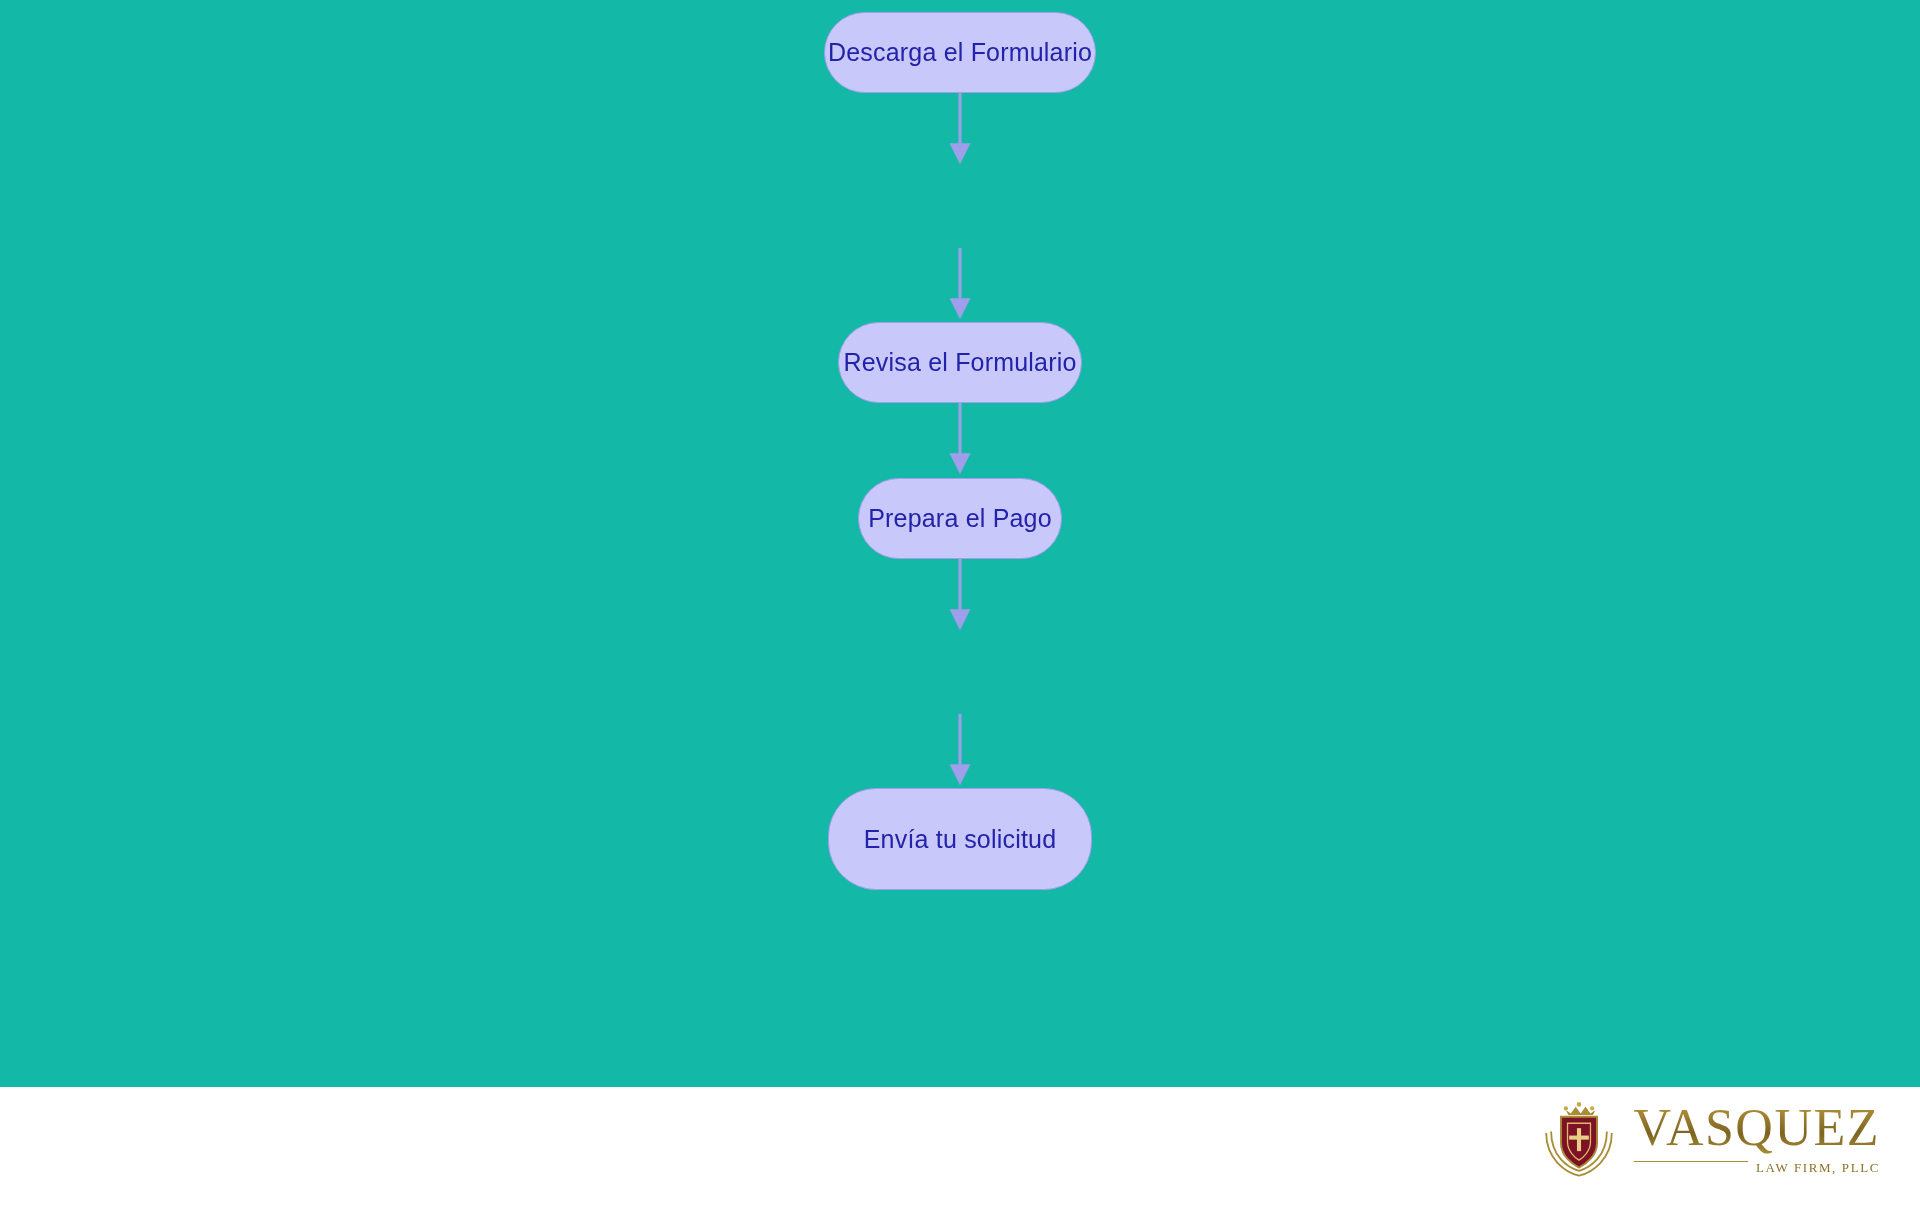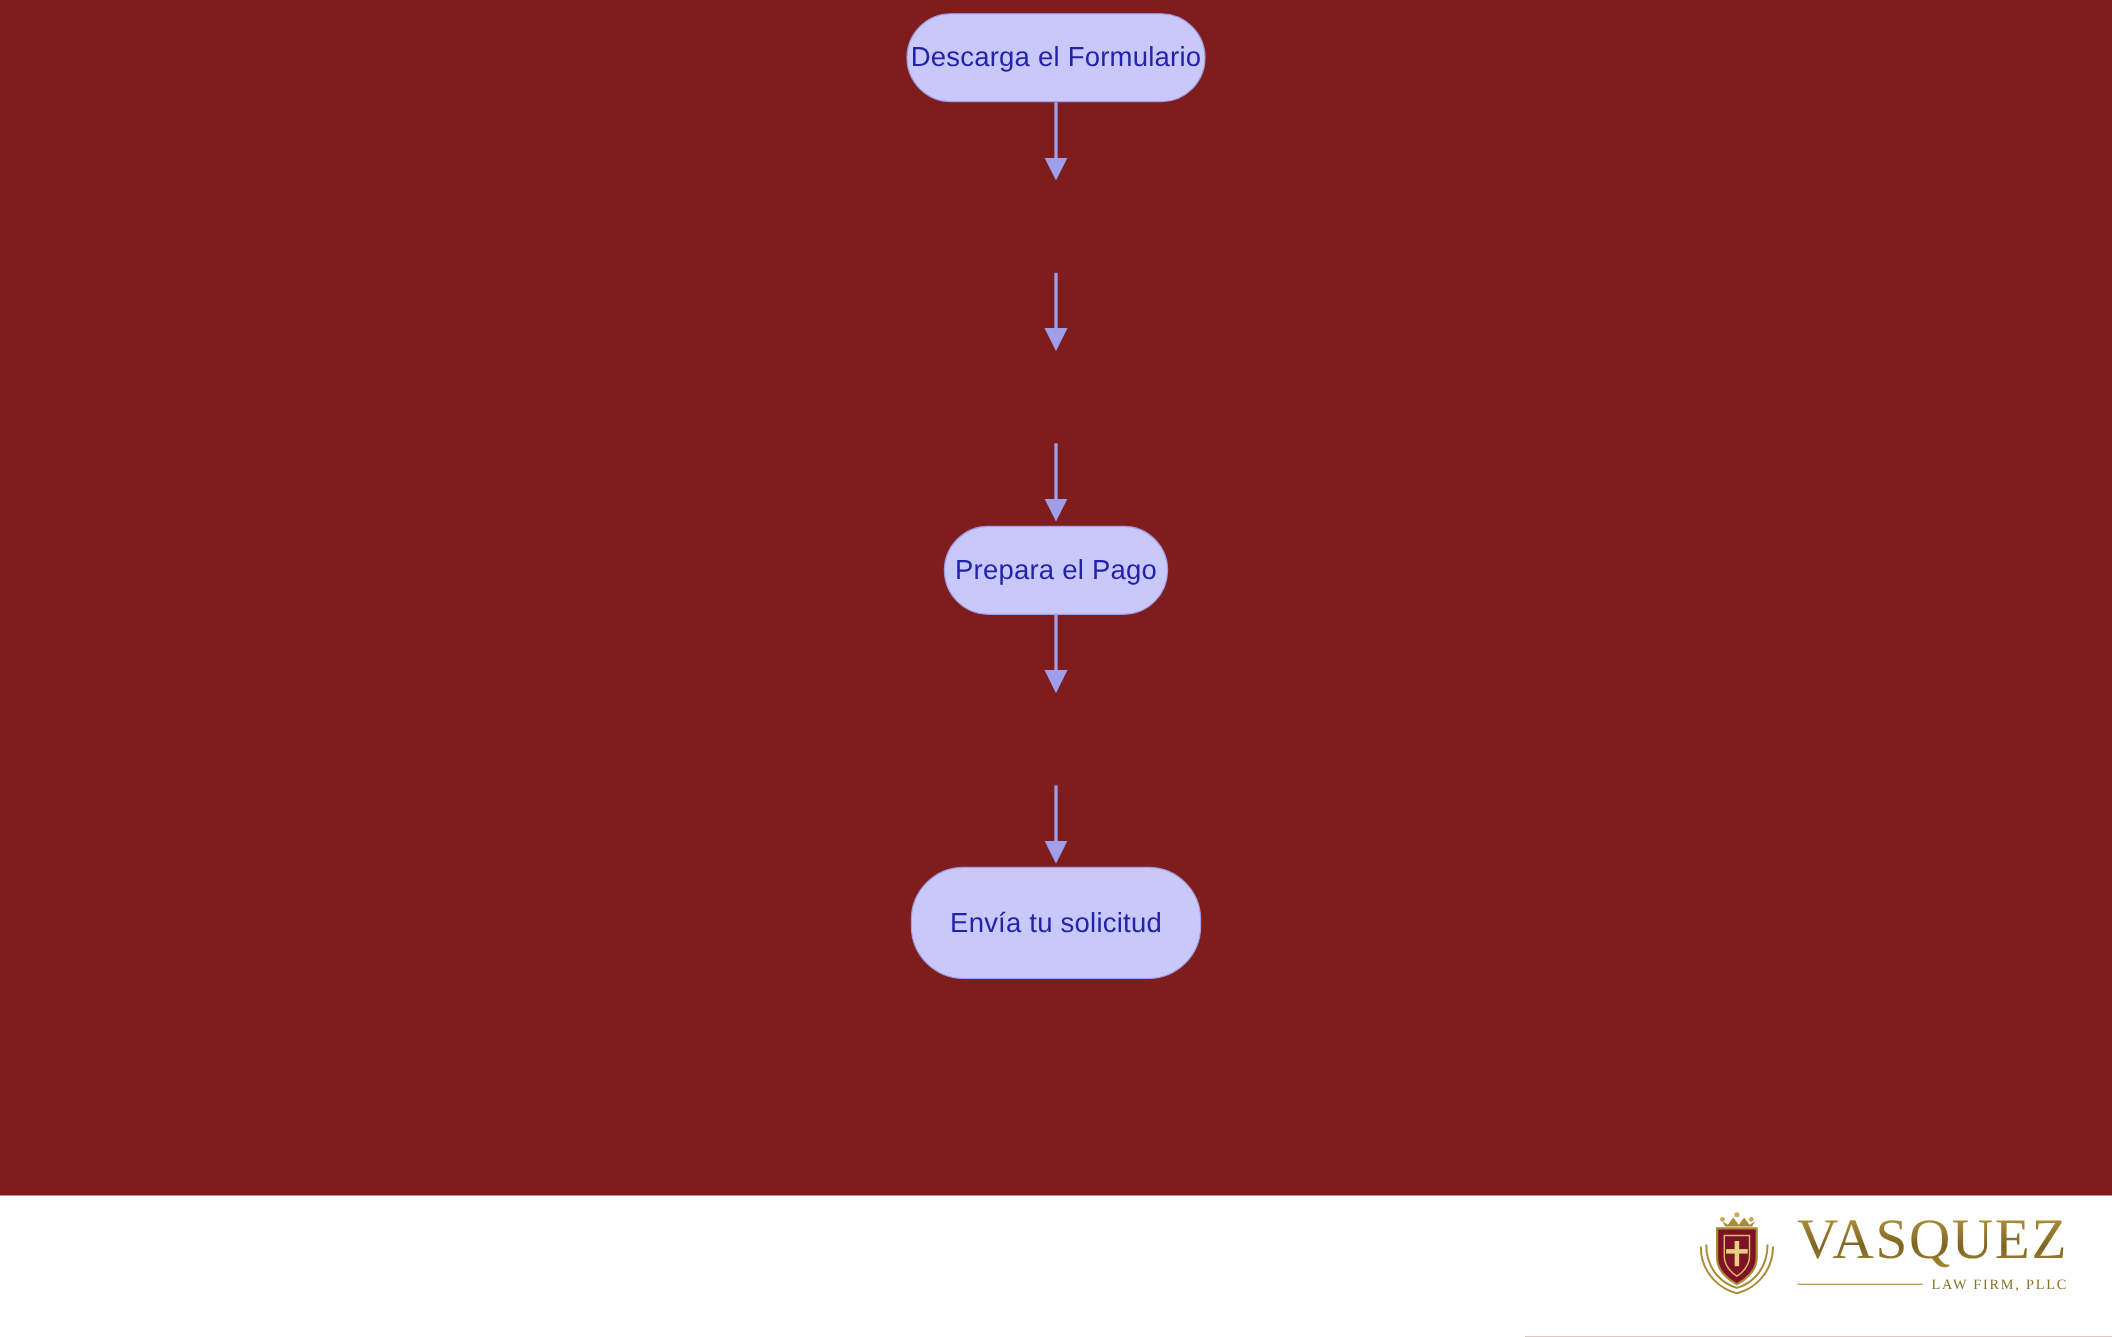--- a/index.html
+++ b/index.html
@@ -17,21 +17,21 @@
     position: relative;
     width: 1920px;
     height: 1215px;
   }
   .flow-area {
     position: absolute;
     left: 0;
     top: 0;
     width: 1920px;
     height: 1087px;
-    background: #7f1d1d;
+    background: #14b8a6;
     text-align: right;
   }
   .footer-area {
     position: absolute;
     left: 0;
     top: 1087px;
     width: 1920px;
     height: 128px;
     background: #ffffff;
   }
@@ -89,21 +89,20 @@
     font-size: 52px;
     letter-spacing: 1.5px;
     color: #8a7327;
     background: linear-gradient(180deg, #b9973f 0%, #7d6420 60%, #a98c36 100%);
     -webkit-background-clip: text;
     background-clip: text;
     -webkit-text-fill-color: transparent;
   }
   .logo-sub-row {
     display: flex;
-    align-items: center;
     gap: 8px;
     margin-top: 7px;
     width: 100%;
   }
   .logo-rule {
     height: 1px;
     background: #a98c36;
     flex: 1 1 auto;
     min-width: 14px;
   }
@@ -134,20 +133,23 @@
         <line x1="960" y1="403" x2="960" y2="470"></line>
         <line x1="960" y1="559" x2="960" y2="626"></line>
         <line x1="960" y1="714" x2="960" y2="781"></line>
       </g>
     </svg>
 
     <div class="nodes">
       <div class="node" style="left:960px; top:12px; width:272px; height:81px;">
         <span>Descarga el Formulario</span>
       </div>
+      <div class="node" style="left:960px; top:322px; width:244px; height:81px;">
+        <span>Revisa el Formulario</span>
+      </div>
       <div class="node" style="left:960px; top:478px; width:204px; height:81px;">
         <span>Prepara el Pago</span>
       </div>
       <div class="node" style="left:960px; top:788px; width:264px; height:102px;">
         <span>Envía tu solicitud</span>
       </div>
     </div>
 
   </div>
 

